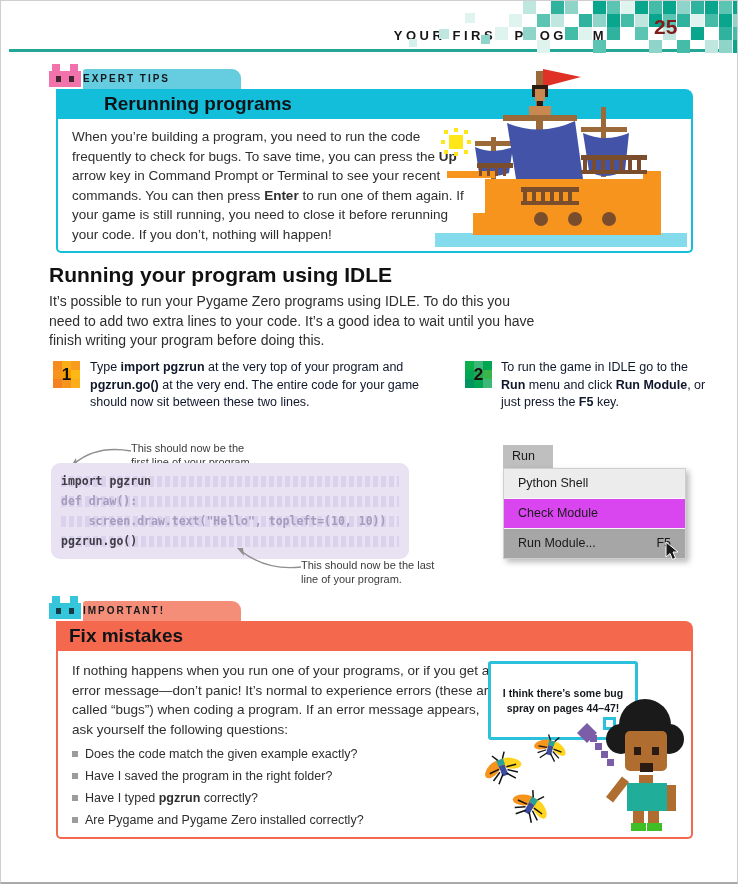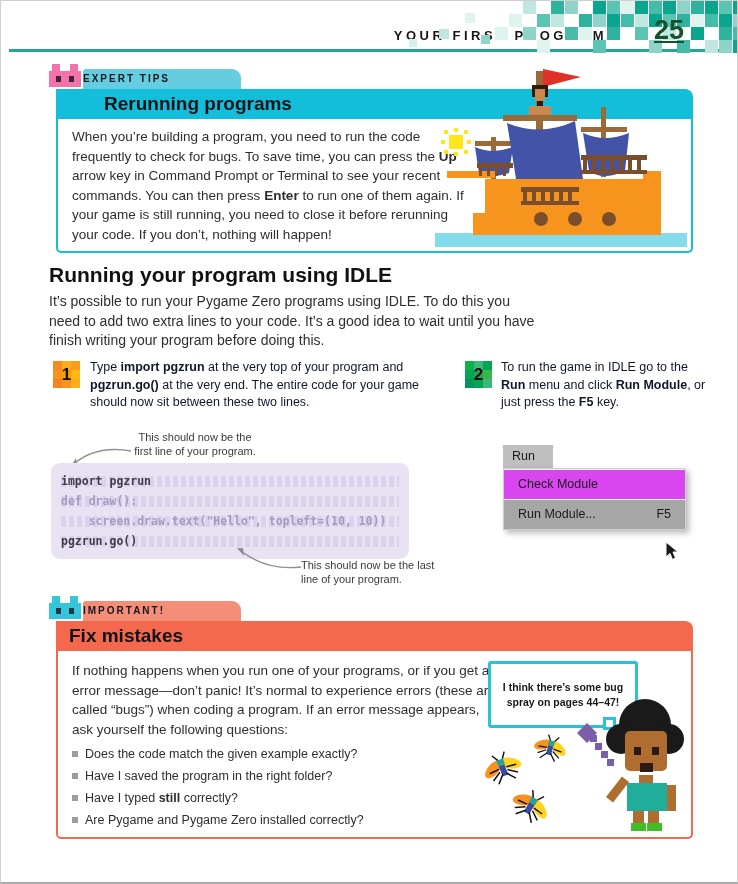--- a/index.html
+++ b/index.html
@@ -4,21 +4,21 @@
 <style>
   html,body{margin:0;padding:0;background:#ffffff;}
   .page{position:relative;width:738px;height:884px;background:#fff;
         border:1px solid #cfcfcf;border-bottom:2px solid #a9a9a9;box-sizing:border-box;
         font-family:"Liberation Sans",sans-serif;color:#2b2b2b;overflow:hidden;}
   .abs{position:absolute;}
   b{font-weight:700;}
 
   
   .hdr-title{top:27px;right:130px;font-size:13px;font-weight:700;letter-spacing:3.5px;color:#161616;}
-  .hdr-num{left:653px;top:14px;font-size:27px;font-weight:700;color:#14532d;z-index:3;text-decoration:underline;}
+  .hdr-num{left:653px;top:14px;font-size:21px;font-weight:700;color:#7f1d1d;z-index:3;}
   .hdr-rule{left:8px;top:48px;width:722px;height:3px;background:#23A693;}
   .mosaic{left:402px;top:0;z-index:2;}
 
   
   .tab{height:20px;line-height:20px;font-size:10px;font-weight:700;letter-spacing:2px;
        color:#15181d;border-radius:3px 9px 0 0;z-index:2;}
   .tab-cyan{background:#66CCDF;}
   .tab-coral{background:#F58E78;}
   .barhead{width:637px;height:30px;line-height:30px;font-size:19px;font-weight:700;color:#101418;
            padding-left:13px;box-sizing:border-box;border-radius:0 8px 0 0;}
@@ -62,21 +62,21 @@
   .mi-0{background:#ECECEC;}
   .mi-1{background:#d946ef;border-top:1px solid #f7f7f7;text-align:right;}
   .mi-2{background:#A6A6A6;border-top:1px solid #f7f7f7;}
 
   
   .qlist{list-style:none;margin:0;padding:0;font-size:12.5px;color:#2e2e2e;}
   .qlist li{margin:0 0 8px 0;}
   .qlist li::before{content:"";display:inline-block;width:6px;height:6px;background:#9c9c9c;
                     margin-right:7px;vertical-align:1px;}
   .bubble{left:430px;top:10px;width:150px;border:3px solid #2BC0DC;border-radius:3px;
-          background:#fff;padding:16px 8px;box-sizing:border-box;text-align:center;
+          background:#fff;padding:22px 8px;box-sizing:border-box;text-align:center;
           font-size:10.5px;font-weight:700;line-height:1.4;color:#15181d;}
   .tailsq{border:3px solid #2BC0DC;background:#fff;box-sizing:border-box;}
 </style>
 </head>
 <body>
 
 <div class="page">
 
   <svg class="abs mosaic" width="336" height="58" viewBox="0 0 336 58">
     <g>
@@ -241,41 +241,45 @@
         <rect x="9" y="9" width="9" height="9" fill="#26A65B"></rect>
         <rect x="18" y="9" width="9" height="9" fill="#39B54A"></rect>
       <rect x="0" y="18" width="9" height="9" fill="#00945E"></rect>
         <rect x="9" y="18" width="9" height="9" fill="#00A651"></rect>
         <rect x="18" y="18" width="9" height="9" fill="#3CB878"></rect>
     </svg>
     <span class="num">2</span>
   </div>
   <div class="abs step-t" style="left:500px;top:358px;width:208px;">To run the game in IDLE go to the <b>Run</b> menu and click <b>Run Module</b>, or just press the <b>F5</b> key.</div>
 
-  <div class="abs note" style="left:130px;top:429px;width:128px;text-align:center;">This should now be the first line of your program.</div>
+  <div class="abs note" style="left:130px;top:440px;width:128px;">This should now be the first line of your program.</div>
   <svg class="abs" style="left:66px;top:444px;" width="66" height="26" viewBox="0 0 66 26">
     <path class="arrow" d="M64,6 Q30,0 8,18"></path>
     <polygon class="arrowhead" points="10,20 4,21 9,13"></polygon>
   </svg>
 
   <div class="abs codebox">
     <div class="code-line code-strong">import pgzrun</div>
     <div class="code-line code-light">def draw():</div>
     <div class="code-line code-light">    screen.draw.text("Hello", topleft=(10, 10))</div>
     <div class="code-line code-strong">pgzrun.go()</div>
   </div>
 
   <svg class="abs" style="left:232px;top:542px;" width="70" height="30" viewBox="0 0 70 30">
     <path class="arrow" d="M68,24 Q34,28 8,8"></path>
     <polygon class="arrowhead" points="10,5 4,5 11,13"></polygon>
   </svg>
   <div class="abs note" style="left:300px;top:557px;width:142px;">This should now be the last line of your program.</div>
 
   <div class="abs runtab">Run</div>
   <div class="abs menupanel">
+    <div class="menuitem mi-0">
+      <span>Python Shell</span>
+      <span></span>
+    </div>
     <div class="menuitem mi-1">
       <span>Check Module</span>
       <span></span>
     </div>
     <div class="menuitem mi-2">
       <span>Run Module...</span>
       <span>F5</span>
     </div>
   </div>
   <svg class="abs" style="left:664px;top:540px;z-index:6" width="16" height="21" viewBox="0 0 16 21">
@@ -293,21 +297,21 @@
     <span>IMPORTANT!</span>
   </div>
   <div class="abs barhead bar-coral" style="left:55px;top:620px;">
     <span>Fix mistakes</span>
   </div>
   <div class="abs boxbody body-coral" style="left:55px;top:650px;height:188px;">
     <div class="abs boxtext" style="left:14px;top:10px;width:425px;">If nothing happens when you run one of your programs, or if you get an error message—don’t panic! It’s normal to experience errors (these are called “bugs”) when coding a program. If an error message appears, ask yourself the following questions:</div>
     <ul class="qlist abs" style="left:14px;top:96px;width:400px;">
       <li>Does the code match the given example exactly?</li>
       <li>Have I saved the program in the right folder?</li>
-      <li>Have I typed <b>still</b> correctly?</li>
+      <li>Have I typed <b>pgzrun</b> correctly?</li>
       <li>Are Pygame and Pygame Zero installed correctly?</li>
     </ul>
 
     <div class="abs bubble">I think there’s some bug spray on pages 44–47!</div>
     <div class="abs tailsq" style="left:545px;top:66px;width:13px;height:13px;"></div>
     <div class="abs tailsq" style="left:559px;top:81px;width:11px;height:11px;"></div>
 
     <svg class="abs" style="left:420px;top:78px;" width="120" height="105" viewBox="0 0 120 105">
       <defs>
         <g id="bugshape">

